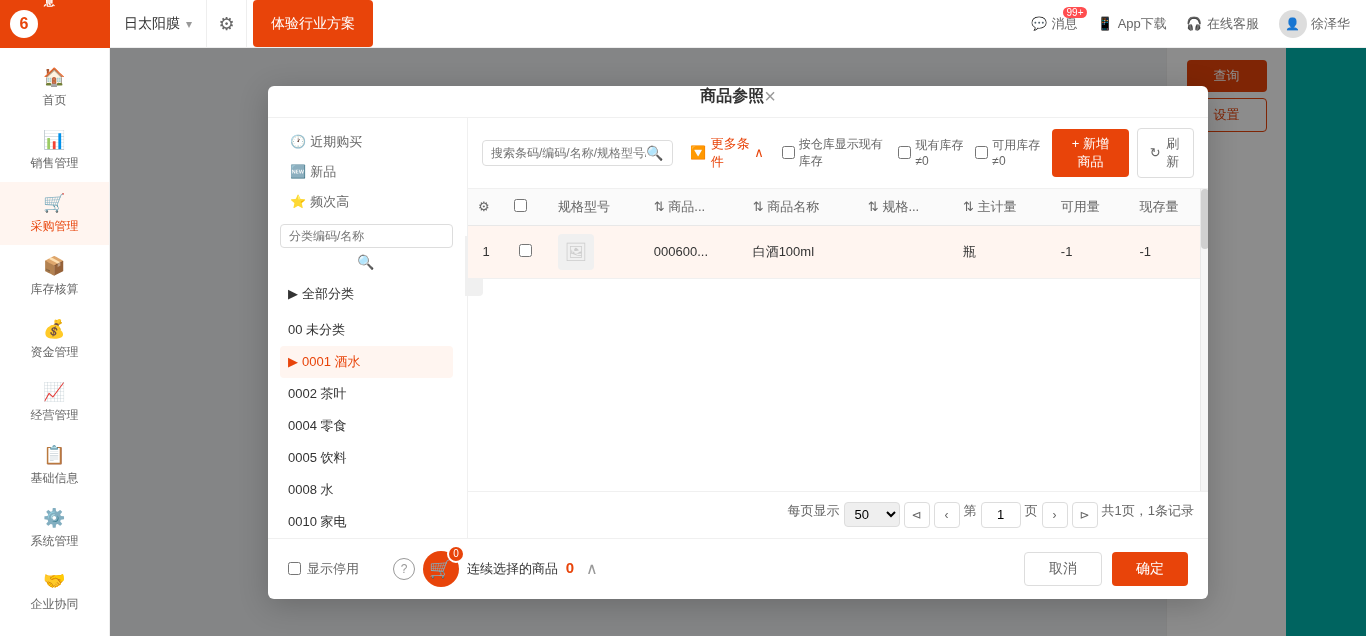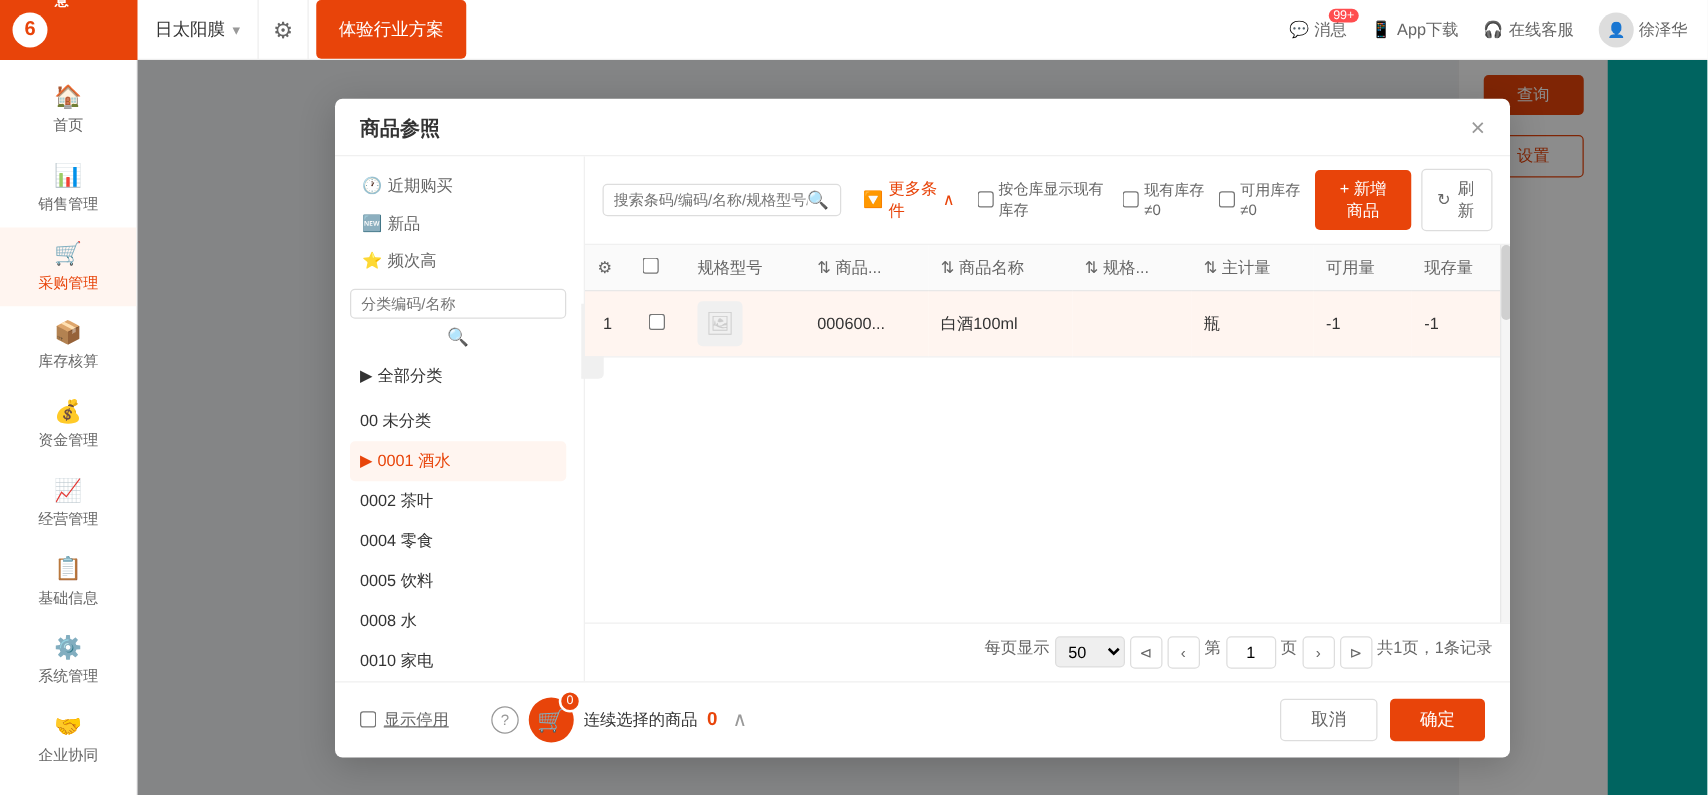--- a/index.html
+++ b/index.html
@@ -144,22 +144,22 @@
       width: 940px;
       max-height: 540px;
       display: flex;
       flex-direction: column;
       box-shadow: 0 6px 30px rgba(0,0,0,0.2);
       overflow: hidden;
     }
     .modal-header {
       display: flex;
       align-items: center;
-      justify-content: space-between;
-      padding: 14px 20px 10px;
+      justify-content: center;
+      padding: 0 20px 10px;
       border-bottom: 1px solid #f0f0f0;
       flex-shrink: 0;
     }
     .modal-title {
       font-size: 16px;
       font-weight: 600;
       color: #333;
     }
     .modal-close {
       cursor: pointer;
@@ -408,21 +408,21 @@
     .modal-footer {
       display: flex;
       align-items: center;
       padding: 12px 20px;
       border-top: 1px solid #f0f0f0;
       flex-shrink: 0;
       gap: 14px;
     }
     .footer-show-disabled {
       display: flex; align-items: center; gap: 6px;
-      font-size: 13px; color: #666; text-decoration: underline;
+      font-size: 13px; color: #666;
     }
     .cart-area {
       display: flex; align-items: center; gap: 8px;
       margin-left: 20px;
     }
     .help-icon {
       width: 22px; height: 22px;
       border-radius: 50%;
       border: 1px solid #999;
       display: flex; align-items: center; justify-content: center;
@@ -579,21 +579,21 @@
     <div class="sidebar-item">
       <span class="sidebar-icon">📖</span>
 
     </div>
 
   </div>
 
   <div class="main">
 
     <div style="position:absolute; right:0; top:0; width:80px; height:100%; background:#00b7b0; z-index:0;"></div>
-    <div style="position:absolute; right:80px; top:0; width:120px; height:100%; background:#fff; border-left:1px solid #eee; z-index:0; display:flex; flex-direction:column; align-items:center; padding-top:12px; gap:16px;">
+    <div style="position:absolute; right:80px; top:0; width:120px; height:100%; background:#fff; border-left:1px solid #eee; z-index:0; display:flex; flex-direction:column; align-items:center; padding-top:12px; gap:6px;">
       <button class="bg-right-btn">查询</button>
       <button class="bg-right-btn-outline">设置</button>
     </div>
 
     <div class="modal-overlay">
       <div class="modal">
 
         <div class="modal-header">
           <span class="modal-title">商品参照</span>
           <span class="modal-close">×</span>

